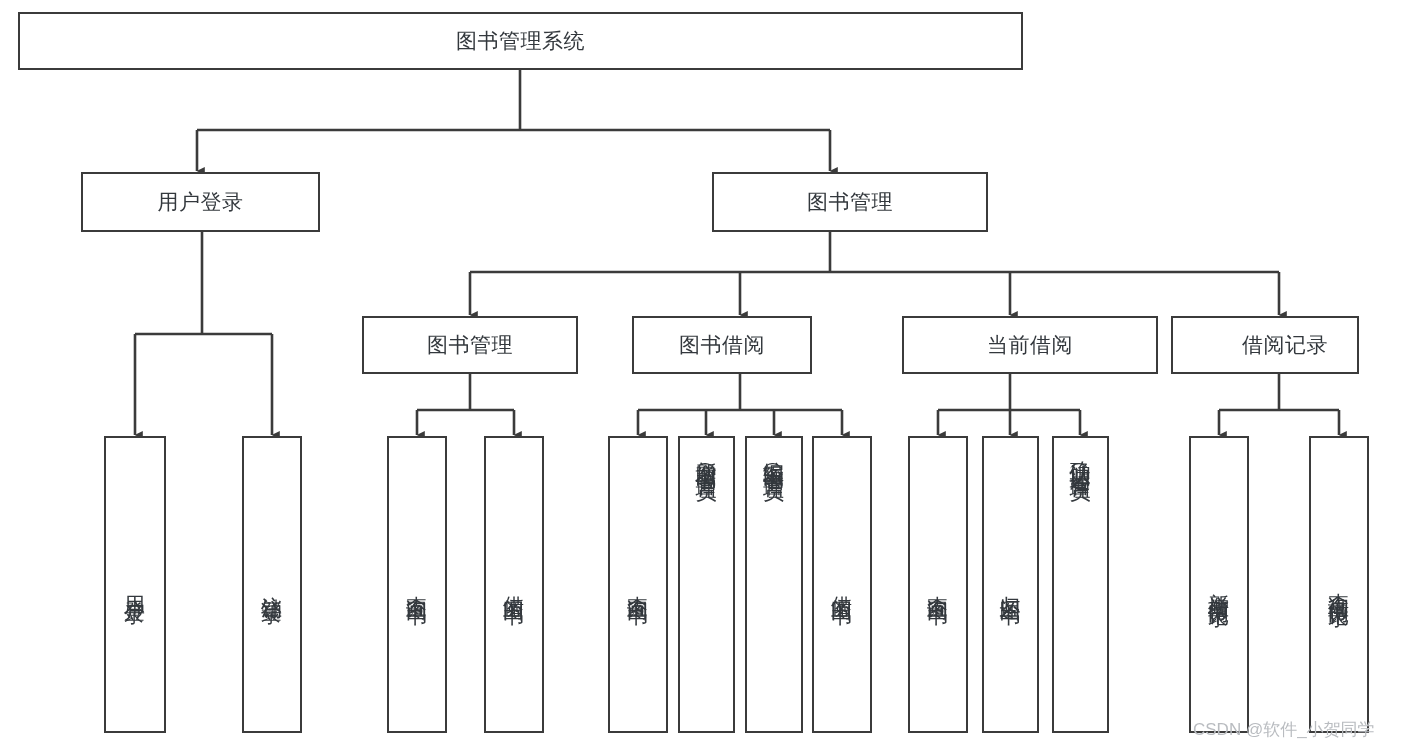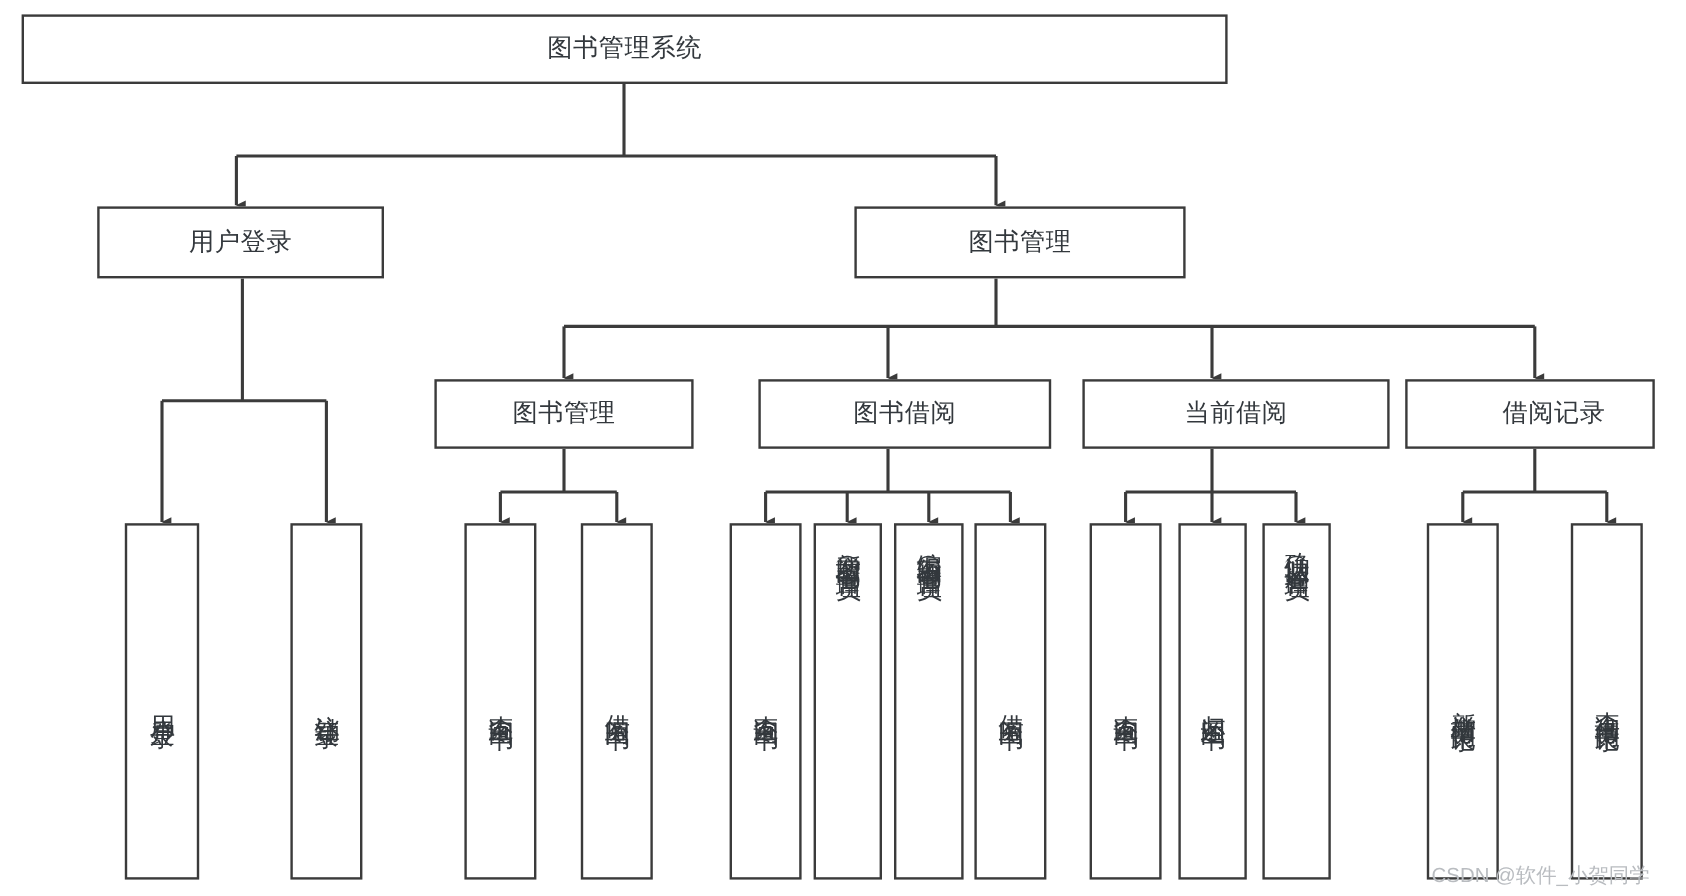--- a/index.html
+++ b/index.html
@@ -123,27 +123,27 @@
       </div>
       <div class="node-box" style="left: 81px; top: 172px; width: 239px; height: 60px;">
         <span class="node-label">用户登录</span>
       </div>
       <div class="node-box" style="left: 712px; top: 172px; width: 276px; height: 60px;">
         <span class="node-label">图书管理</span>
       </div>
       <div class="node-box" style="left: 362px; top: 316px; width: 216px; height: 58px;">
         <span class="node-label">图书管理</span>
       </div>
-      <div class="node-box" style="left: 632px; top: 316px; width: 244px; height: 58px;">
+      <div class="node-box" style="left: 632px; top: 316px; width: 180px; height: 58px;">
         <span class="node-label">图书借阅</span>
       </div>
       <div class="node-box" style="left: 902px; top: 316px; width: 256px; height: 58px;">
         <span class="node-label">当前借阅</span>
       </div>
-      <div class="node-box" style="left: 1171px; top: 316px; width: 208px; height: 58px; padding-left: 40px;">
+      <div class="node-box" style="left: 1171px; top: 316px; width: 188px; height: 58px; padding-left: 40px;">
         <span class="node-label">借阅记录</span>
       </div>
       <div class="node-box vertical centered" style="left: 104px; top: 436px; width: 62px; height: 297px;">
         <span class="node-label">用户登录</span>
       </div>
       <div class="node-box vertical centered" style="left: 242px; top: 436px; width: 60px; height: 297px;">
         <span class="node-label">注销登录</span>
       </div>
       <div class="node-box vertical centered" style="left: 387px; top: 436px; width: 60px; height: 297px;">
         <span class="node-label">查询图书</span>

